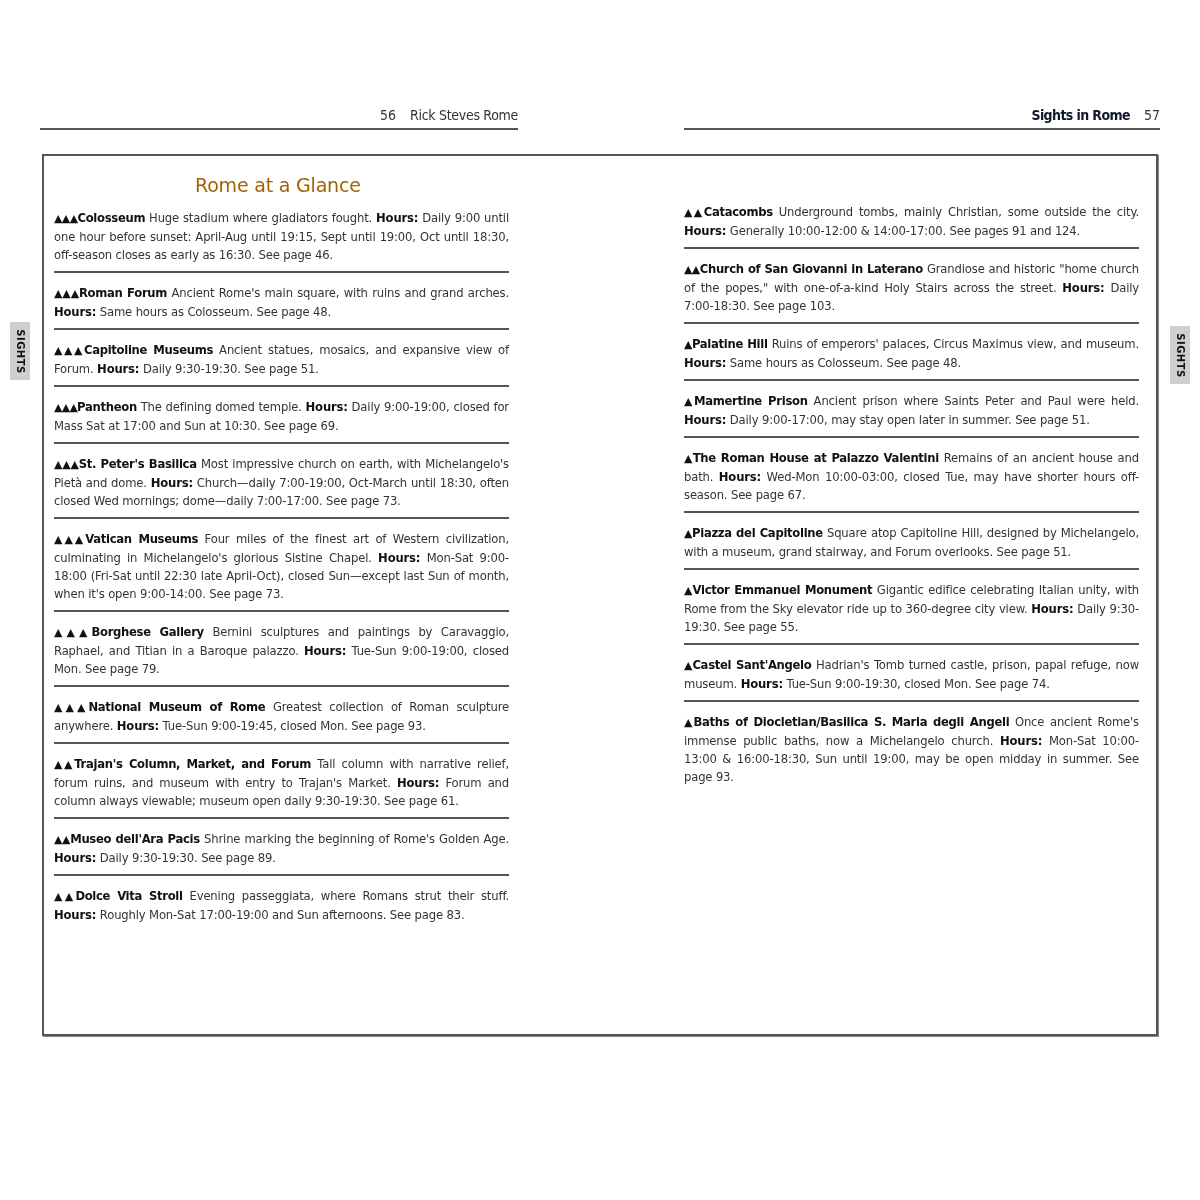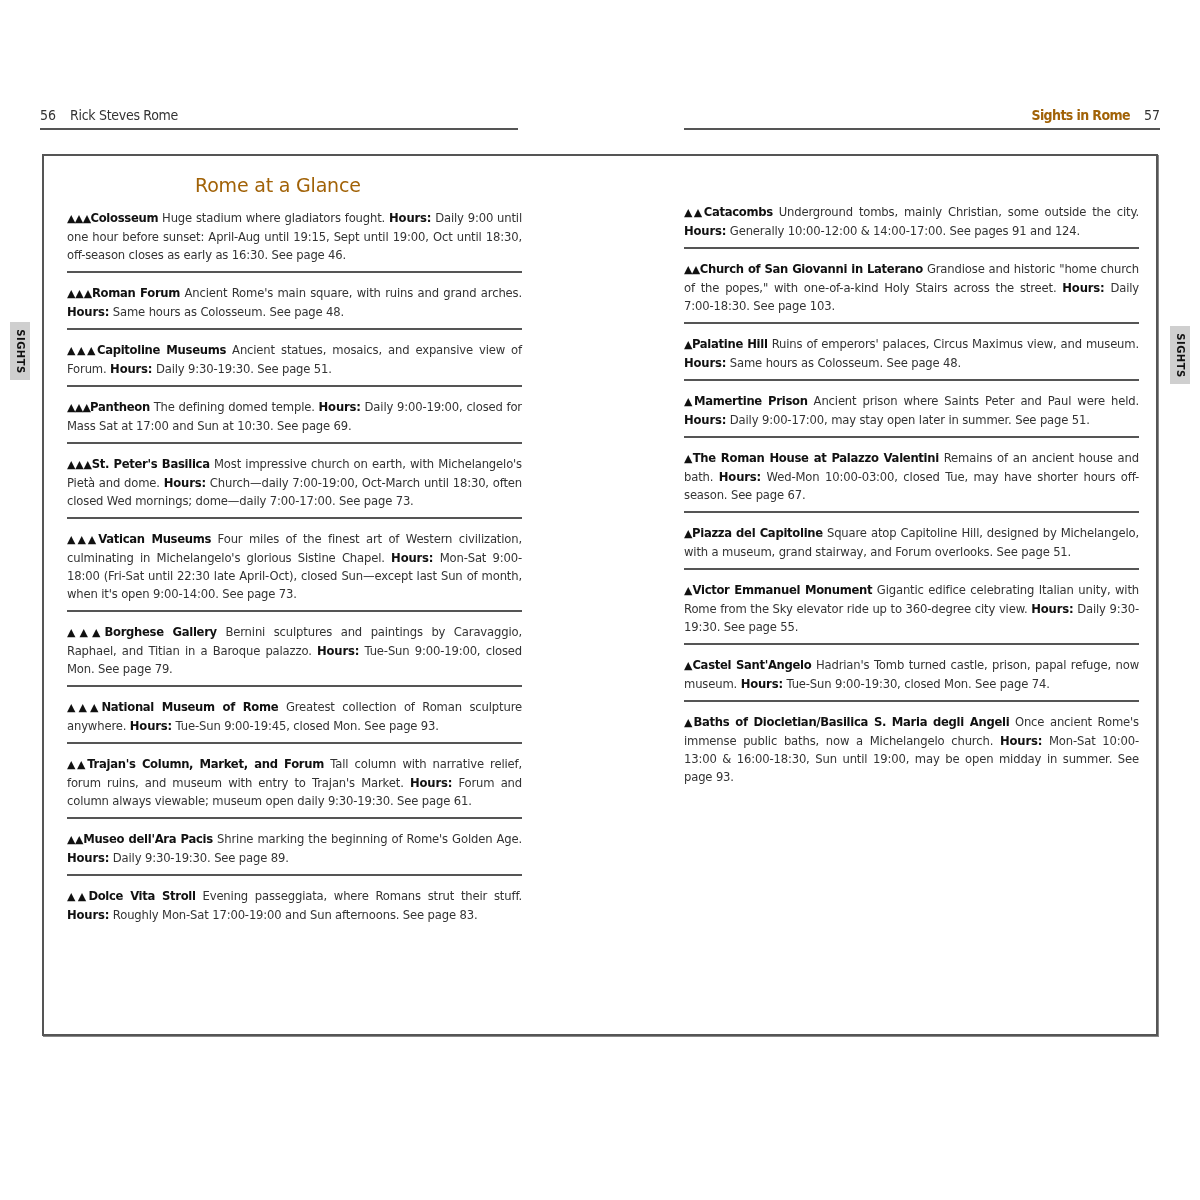--- a/index.html
+++ b/index.html
@@ -3,27 +3,27 @@
 <meta charset="utf-8">
 <style>
   html, body { margin:0; padding:0; }
   body {
     width:1200px; height:1200px; background:#ffffff; position:relative; overflow:hidden;
     font-family:"DejaVu Sans", sans-serif; color:#222;
   }
   .running-head {
     position:absolute; top:104px; height:22px;
     font-family:"DejaVu Sans Condensed","DejaVu Sans", sans-serif;
-    font-size:14px; color:#333; line-height:22px;
+    font-size:14px; color:#333; line-height:22px;text-align:right;
   }
   .head-left { left:40px; width:478px; border-bottom:2px solid #555; height:24px; }
   .head-left .pgnum { margin-right:10px; }
   .head-left .title { letter-spacing:-0.3px; }
   .head-right { left:684px; width:476px; text-align:right; border-bottom:2px solid #555; height:24px; }
-  .head-right .title { font-weight:bold; letter-spacing:-0.6px; color:#a16207; margin-right:10px; }
+  .head-right .title { font-weight:bold; letter-spacing:-0.6px; color:#0f172a; margin-right:10px; }
   .box {
     position:absolute; left:42px; top:154px; width:1112px; height:878px;
     border:2px solid #555; box-shadow:1px 1px 0 #888;
   }
   .tab {
     position:absolute; width:20px; height:58px; background:#cfcfcf;
     display:flex; align-items:center; justify-content:center;
   }
   .tab span {
     font-family:"DejaVu Sans", sans-serif; font-weight:bold; font-size:10px; color:#111;
@@ -31,21 +31,21 @@
   }
   .tab-left { left:10px; top:322px; }
   .tab-left span { transform:rotate(90deg); }
   .tab-right { left:1170px; top:326px; }
   .tab-right span { transform:rotate(90deg); }
   .glance-title {
     position:absolute; left:195px; top:174px; font-size:19px; color:#a16207;
     font-family:"DejaVu Sans", sans-serif; letter-spacing:-0.2px;
   }
   .col { position:absolute; width:455px; }
-  .col-left { left:67px; top:209px; }
+  .col-left { left:54px; top:209px; }
   .col-right { left:684px; top:203px; }
   .entry {
     font-size:11.6px; line-height:18px; text-align:justify; color:#333;
     letter-spacing:-0.15px;
     padding-bottom:7px; margin-bottom:11px; border-bottom:2px solid #555;
   }
   .entry.last { border-bottom:none; }
   .entry .stars { font-size:11px; color:#111; letter-spacing:-1px; }
   .entry .name { font-weight:bold; color:#111; letter-spacing:-0.3px; }
   .entry .hours-label { font-weight:bold; color:#111; }

